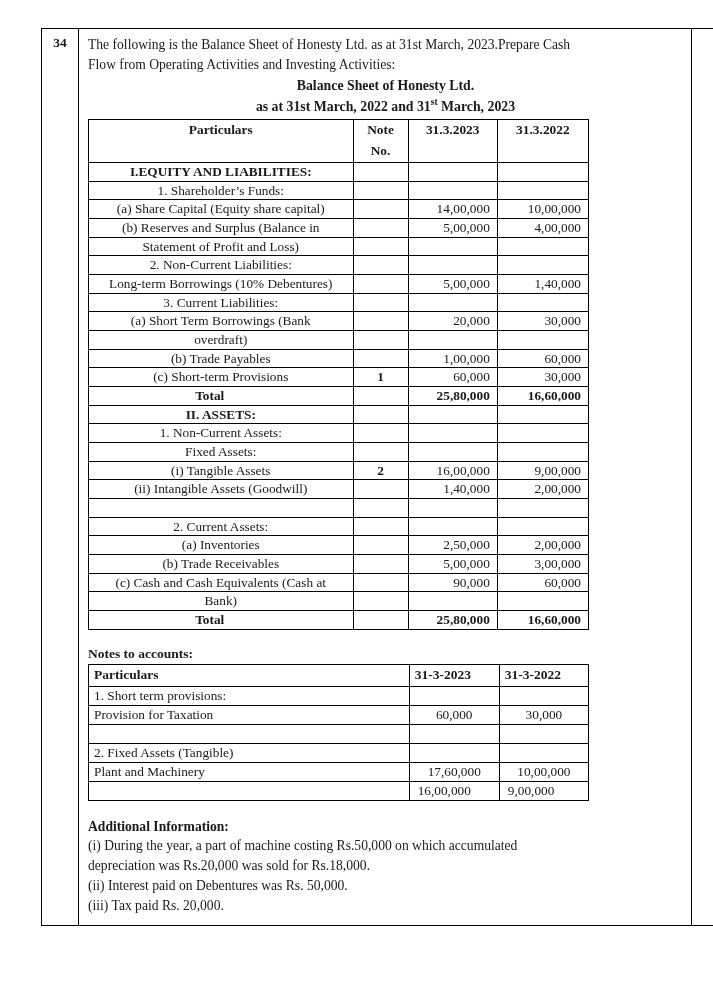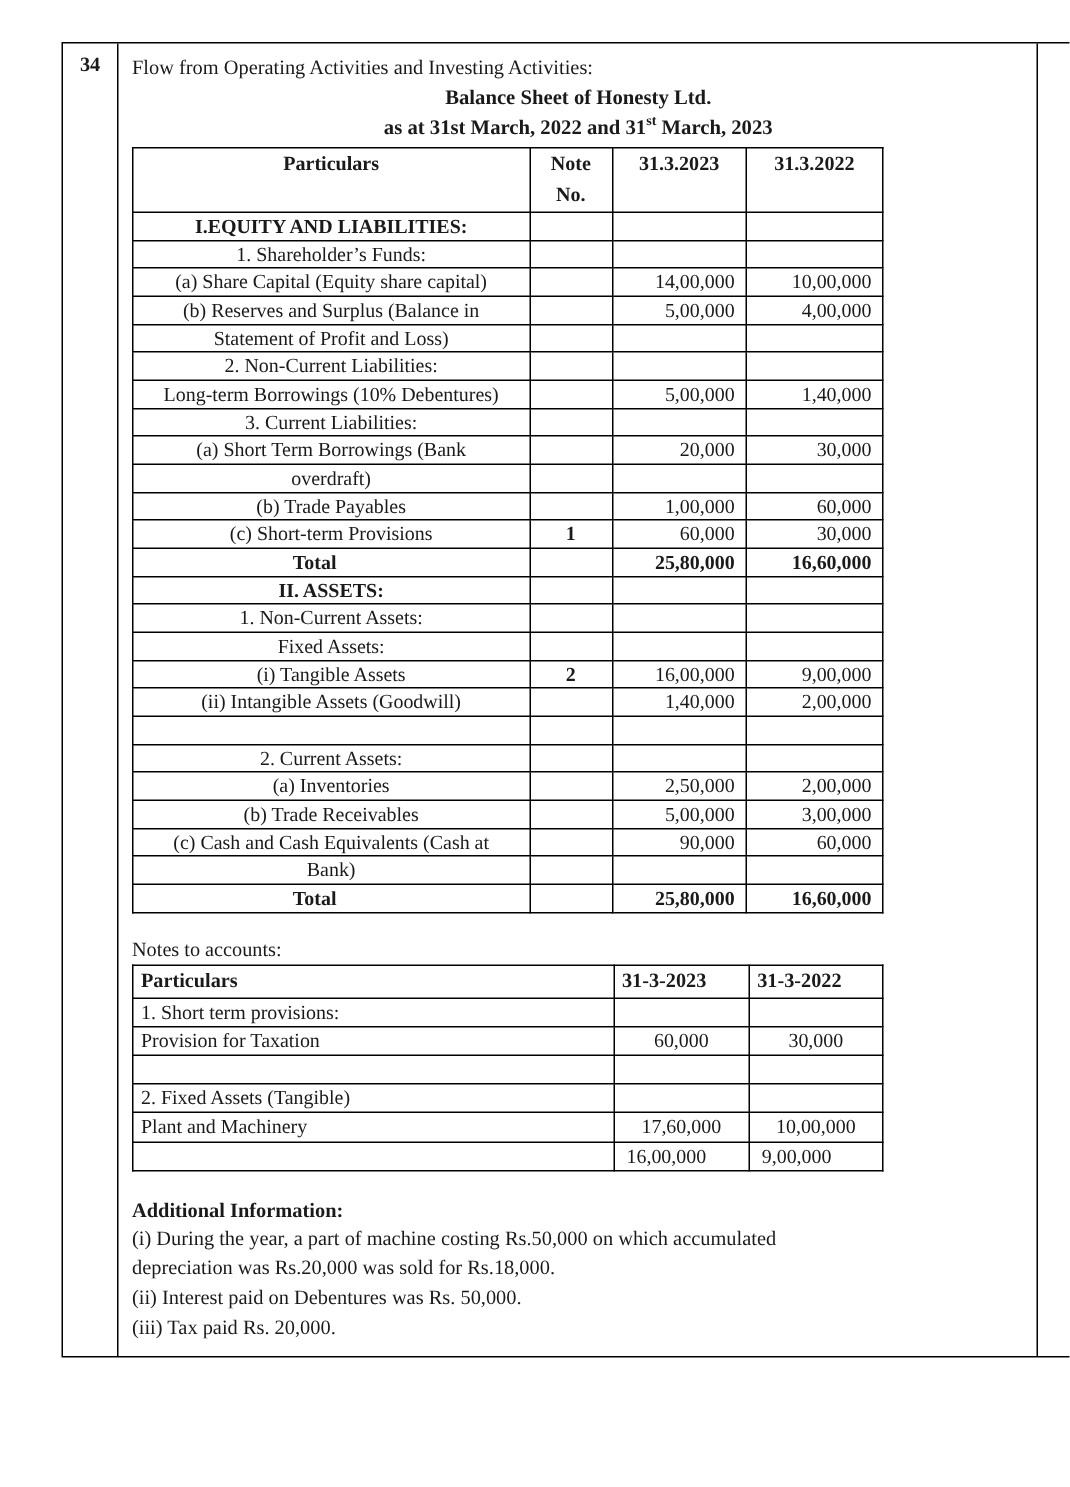--- a/index.html
+++ b/index.html
@@ -99,21 +99,21 @@
   .cell-num  { text-align: right; padding-right: 7px !important; }
 
   .bold { font-weight: bold; }
   .total-label { text-align: center; font-weight: bold; padding-right: 26px !important; }
 
   .rule-top { border-top: 1.1px solid #000 !important; }
   .nb-top { border-top: none !important; }
   .nb-bot { border-bottom: none !important; }
 
   .notes-head {
-    font-weight: normal;
+    font-weight: bold;
     font-size: 13.5px;
     margin-top: 16px;
     margin-bottom: 2px;
   }
 
   table.notes {
     border-collapse: collapse;
     width: 501px;
     table-layout: fixed;
   }
@@ -150,20 +150,21 @@
 </style>
 </head>
 <body>
 
 <div class="page">
 
   <div class="qnum-col">34</div>
 
   <div class="body-col">
 
+    <div class="intro">The following is the Balance Sheet of Honesty Ltd. as at 31st March, 2023.Prepare Cash</div>
     <div class="intro">Flow from Operating Activities and Investing Activities:</div>
 
     <div class="doc-title">Balance Sheet of Honesty Ltd.</div>
     <div class="doc-title"><span>as at 31st March, 2022 and 31</span><sup>st</sup><span> March, 2023</span></div>
 
     <table class="fin">
       <colgroup>
         <col class="col-part">
           <col class="col-note">
           <col class="col-y1">

